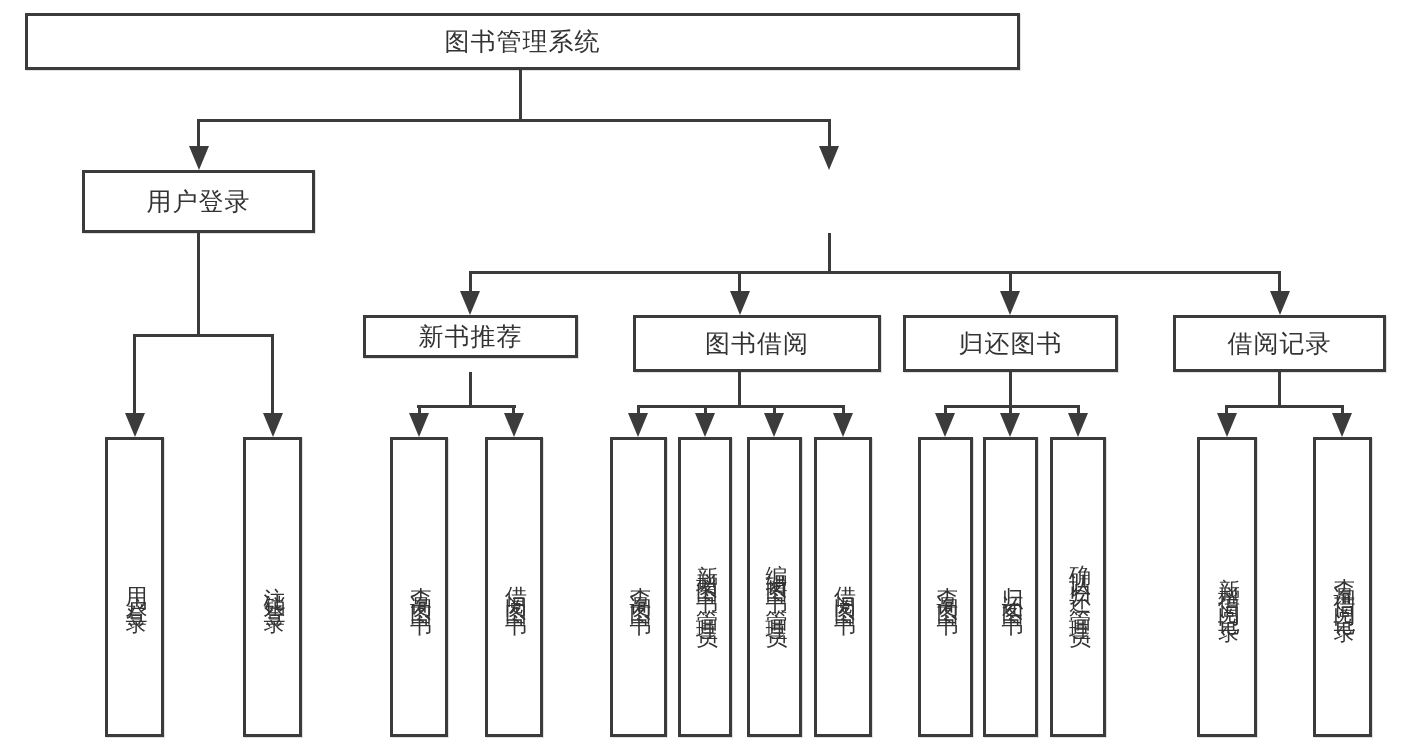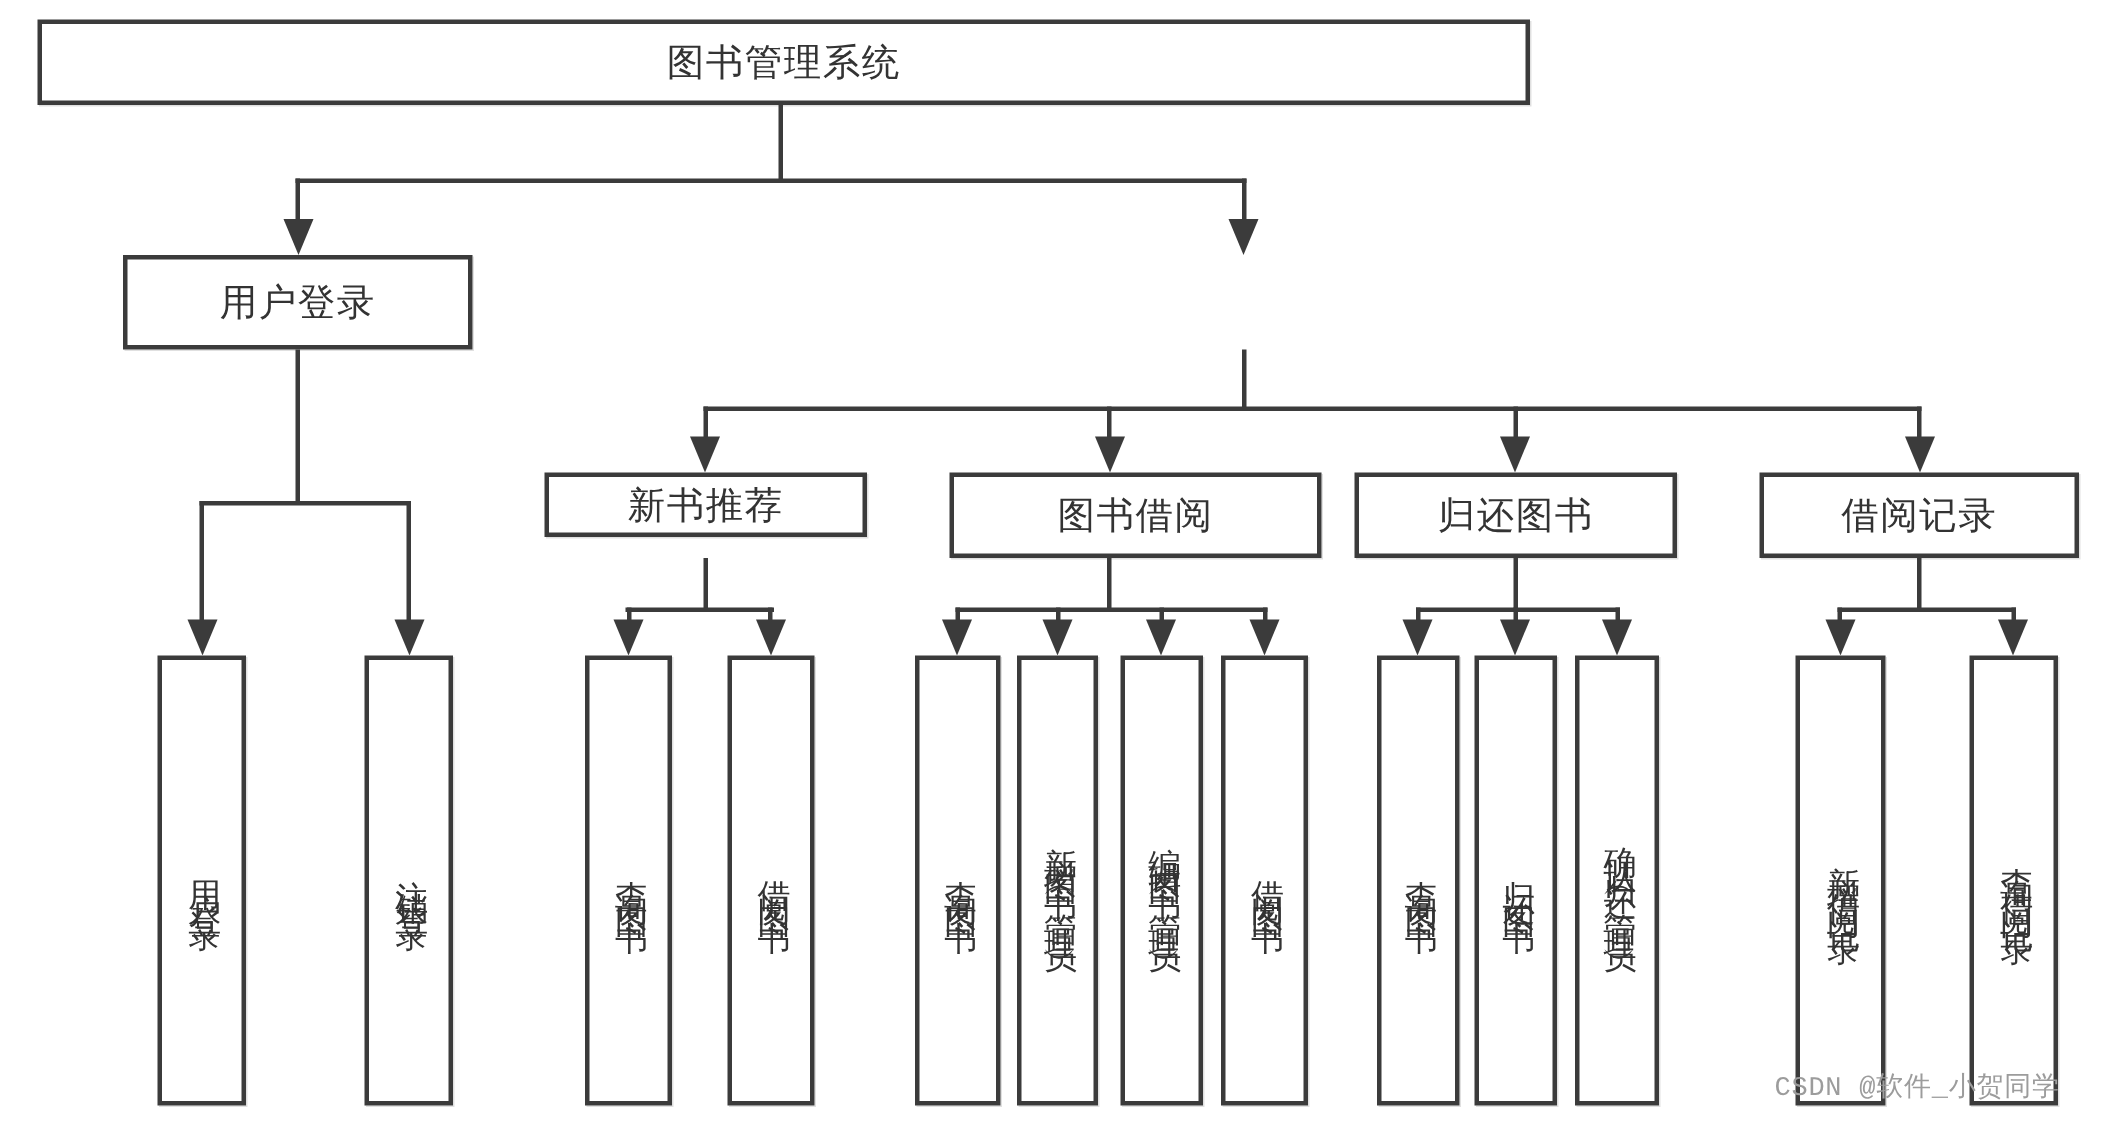--- a/index.html
+++ b/index.html
@@ -165,15 +165,14 @@
     <span class="vtext">确认归还（管理员）</span>
   </div>
 
   <div class="vbox" style="left:1197px;top:437px;width:60px;height:300px">
     <span class="vtext">新增借阅记录</span>
   </div>
   <div class="vbox" style="left:1313px;top:437px;width:59px;height:300px">
     <span class="vtext">查询借阅记录</span>
   </div>
 
-  <div class="wm" style="left:1183px;top:712px">CSDN @软件_小贺同学</div>
 
 </div>
 
 </body></html>

